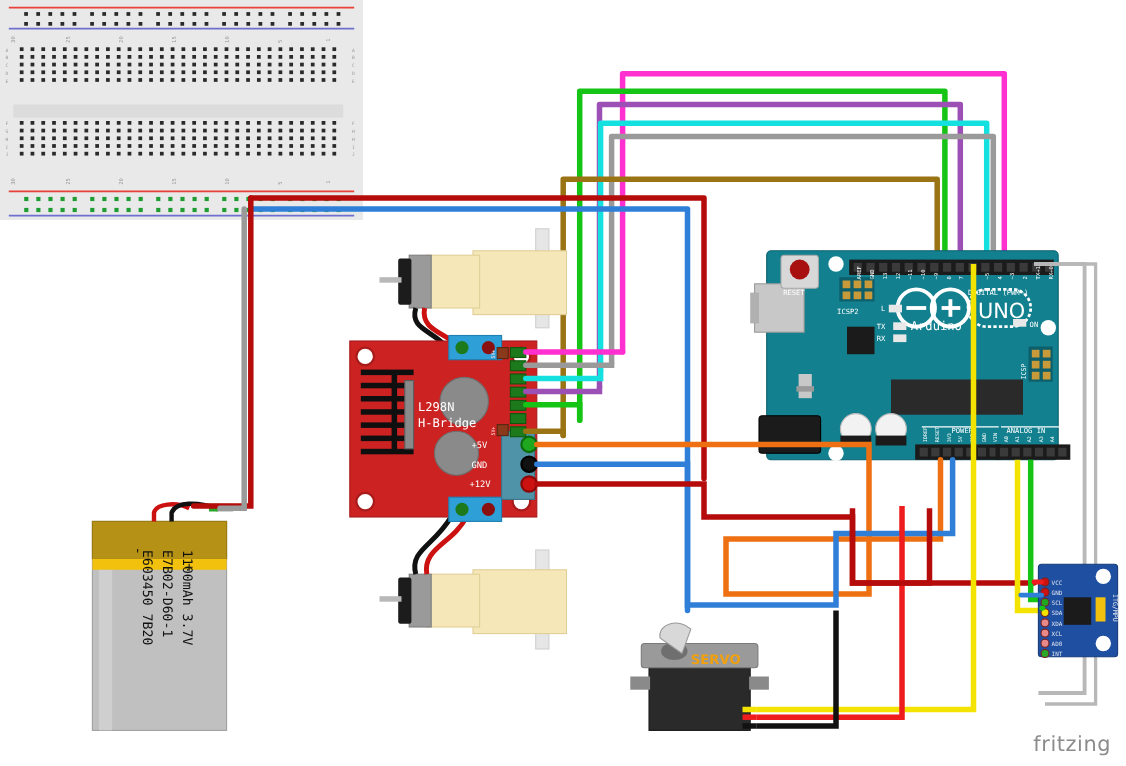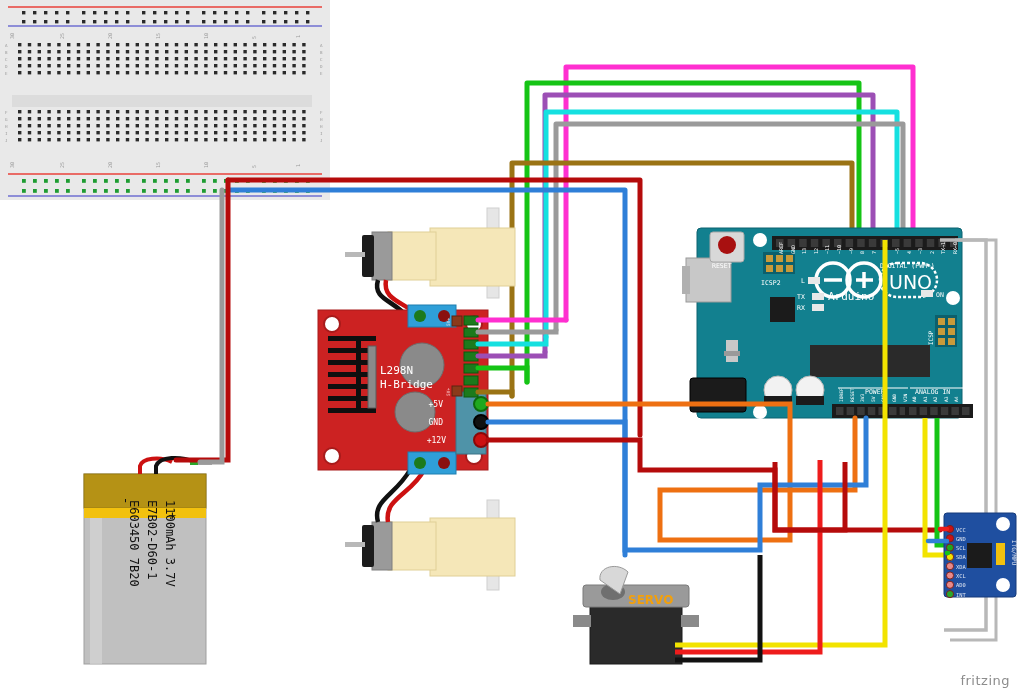--- a/index.html
+++ b/index.html
@@ -1,21 +1,21 @@
 <!DOCTYPE html>
 <html><head>
 <meta charset="utf-8">
 <style>
   html,body{margin:0;padding:0;background:#ffffff;}
   body{width:1024px;height:696px;position:relative;overflow:hidden;
        font-family:"DejaVu Sans Mono",monospace;}
   .stage{position:absolute;left:0;top:0;width:1024px;height:696px;}
   svg{position:absolute;left:0;top:0;}
   .wm{position:absolute;right:14px;bottom:8px;font-family:"DejaVu Sans",sans-serif;
-      font-size:13px;color:#8c8c8c;letter-spacing:.5px;}
+      font-size:19px;color:#8c8c8c;letter-spacing:.5px;}
 </style>
 </head>
 <body>
 
 <div class="stage">
 
 <svg width="1024" height="696" viewBox="0 0 1024 696">
 
   <g>
     <rect x="0" y="0" width="330" height="200" fill="#e9e9e9"></rect>

